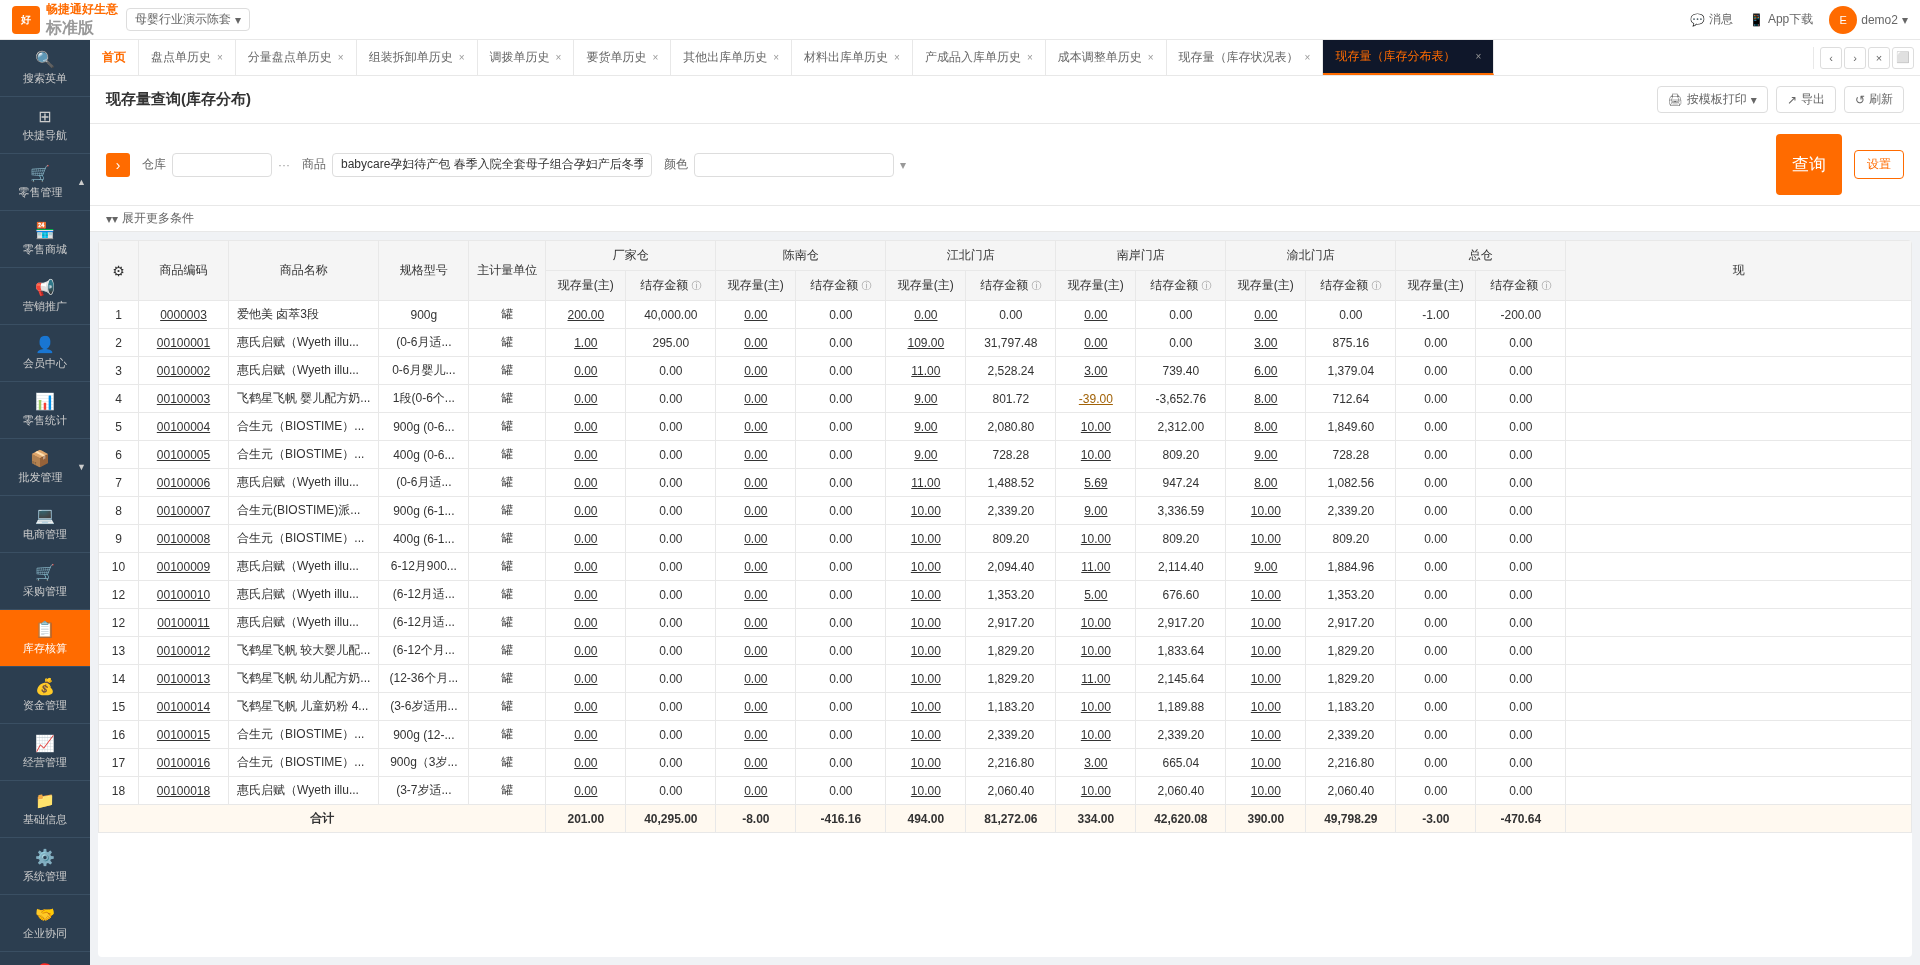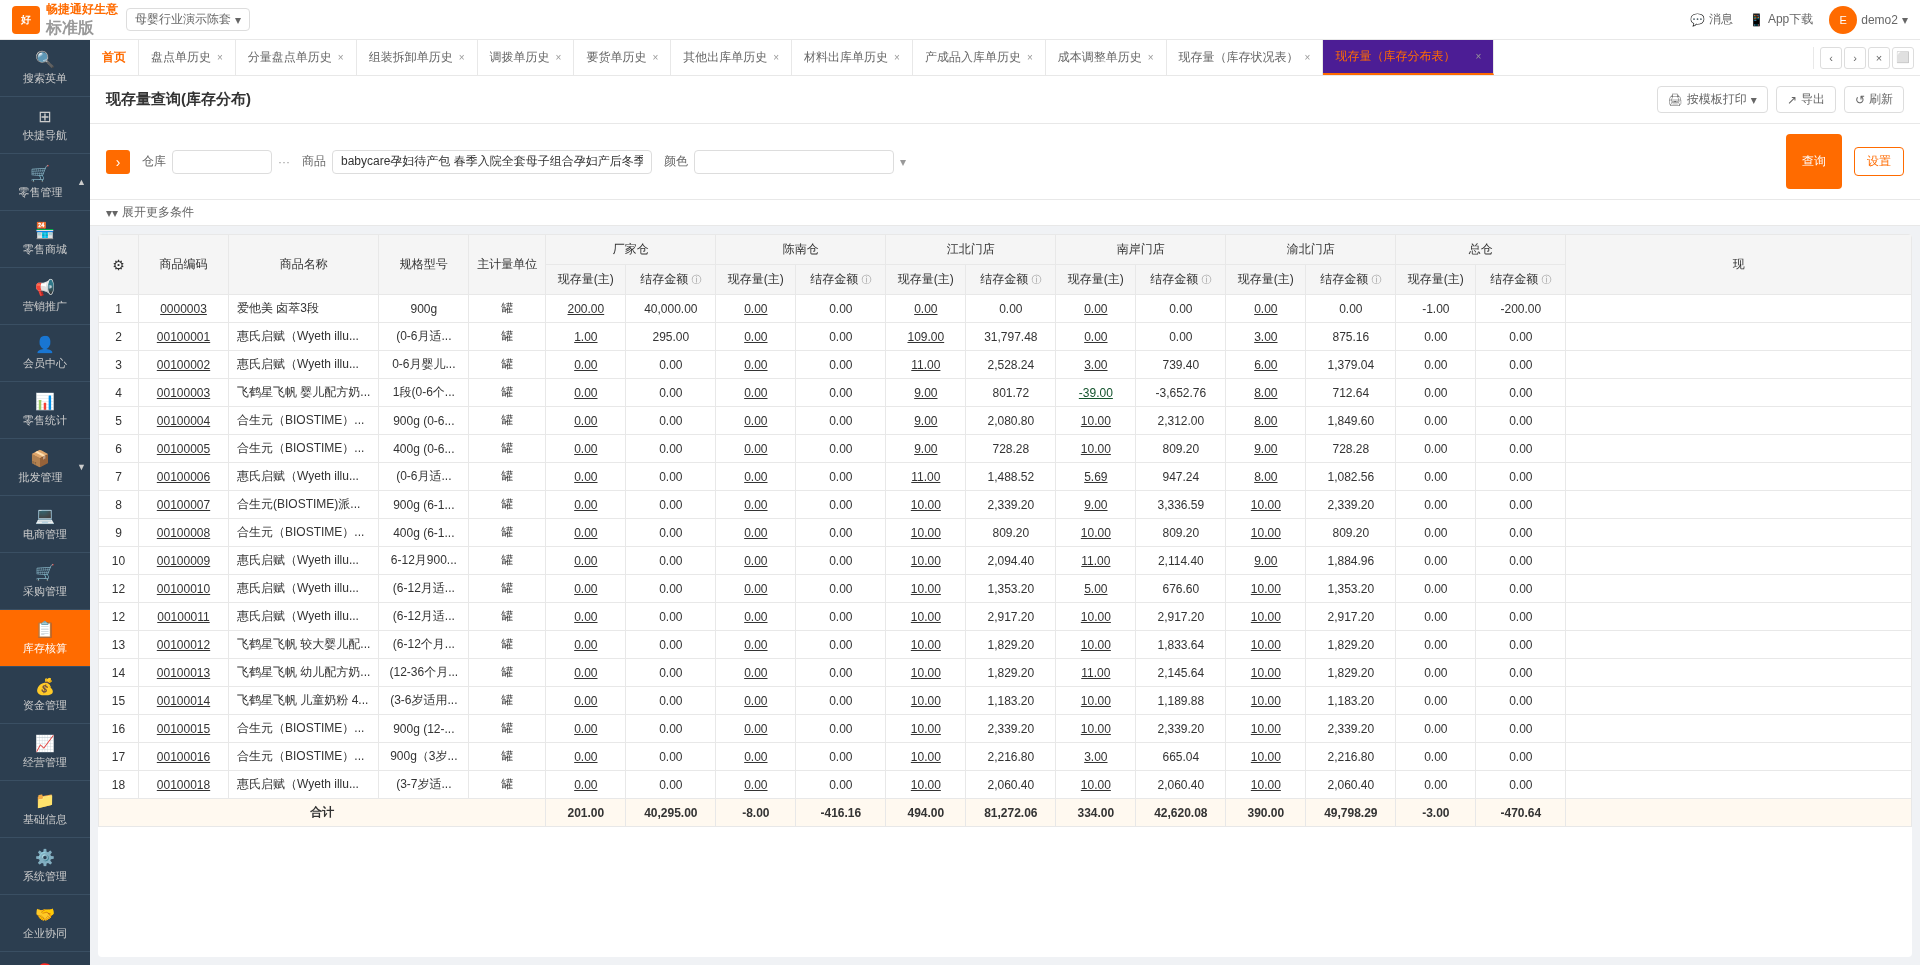--- a/index.html
+++ b/index.html
@@ -19,53 +19,53 @@
     .layout { display: flex; height: calc(100vh - 40px); }
     .sidebar { width: 90px; background: #2c3e50; display: flex; flex-direction: column; overflow-y: auto; flex-shrink: 0; }
     .sidebar-item { padding: 10px 4px; text-align: center; color: #ccc; cursor: pointer; font-size: 11px; border-bottom: 1px solid #3a4f63; }
     .sidebar-item.active { background: #ff6b00; color: #fff; }
     .sidebar-item .s-icon { font-size: 16px; margin-bottom: 2px; }
 
     
     .nav-tabs-wrapper { background: #fff; border-bottom: 1px solid #e8e8e8; display: flex; align-items: center; overflow: hidden; }
     .nav-tabs { display: flex; flex: 1; overflow-x: hidden; }
     .nav-tab { display: flex; align-items: center; gap: 4px; padding: 8px 12px; border-right: 1px solid #e8e8e8; font-size: 12px; color: #666; cursor: pointer; white-space: nowrap; flex-shrink: 0; }
-    .nav-tab.active { color: #ff6b00; background: #4c1d95; border-bottom: 2px solid #ff6b00; gap: 18px; }
+    .nav-tab.active { color: #ff6b00; background: #0f172a; border-bottom: 2px solid #ff6b00; gap: 18px; }
     .nav-tab.home { color: #ff6b00; font-weight: bold; }
     .nav-tab .close-x { color: #999; font-size: 10px; margin-left: 2px; }
     .nav-controls { display: flex; align-items: center; gap: 2px; padding: 0 6px; border-left: 1px solid #e8e8e8; }
     .nav-ctrl-btn { width: 22px; height: 22px; border: 1px solid #ddd; border-radius: 3px; display: flex; align-items: center; justify-content: center; cursor: pointer; color: #666; font-size: 11px; }
 
     
     .main-content { flex: 1; overflow: hidden; display: flex; flex-direction: column; }
     .page-header { background: #fff; padding: 10px 16px 0; border-bottom: 1px solid #e8e8e8; display: flex; align-items: center; justify-content: space-between; }
     .page-title { font-size: 15px; font-weight: bold; color: #333; padding-bottom: 10px; }
     .page-actions { display: flex; align-items: center; gap: 8px; padding-bottom: 10px; }
     .btn-action { display: flex; align-items: center; gap: 4px; padding: 4px 10px; border: 1px solid #ddd; border-radius: 4px; cursor: pointer; font-size: 12px; color: #666; background: #fff; }
 
     
     .search-area { background: #fff; padding: 10px 16px; border-bottom: 1px solid #e8e8e8; display: flex; align-items: center; gap: 12px; flex-wrap: wrap; }
     .search-field { display: flex; align-items: center; gap: 6px; }
     .search-label { color: #666; font-size: 12px; white-space: nowrap; }
     .search-input { border: 1px solid #ddd; border-radius: 4px; padding: 4px 8px; font-size: 12px; color: #333; min-width: 80px; }
     .search-input-long { min-width: 320px; color: #333; }
     .search-dots { color: #999; }
     .expand-btn { display: flex; align-items: center; gap: 4px; color: #666; cursor: pointer; font-size: 12px; border: none; background: transparent; }
-    .btn-query { background: #ff6b00; color: #fff; border: none; border-radius: 4px; padding: 19px 16px; cursor: pointer; font-size: 12px; }
+    .btn-query { background: #ff6b00; color: #fff; border: none; border-radius: 4px; padding: 19px 16px; cursor: pointer; font-size: 17px; }
     .btn-setting { background: #fff; color: #ff6b00; border: 1px solid #ff6b00; border-radius: 4px; padding: 5px 12px; cursor: pointer; font-size: 12px; }
     .orange-arrow { width: 24px; height: 24px; background: #ff6b00; border-radius: 3px; display: flex; align-items: center; justify-content: center; color: #fff; cursor: pointer; font-size: 14px; }
 
     
     .table-area { flex: 1; overflow: auto; padding: 0; background: #fff; margin: 8px; border-radius: 4px; }
     .data-table { width: 100%; border-collapse: collapse; font-size: 12px; }
     .data-table th { background: #f5f5f5; border: 1px solid #e8e8e8; padding: 6px 8px; text-align: center; font-weight: normal; color: #333; white-space: nowrap; position: sticky; top: 0; z-index: 10; }
     .data-table td { border: 1px solid #e8e8e8; padding: 5px 8px; text-align: center; color: #333; white-space: nowrap; }
     .data-table tr.total-row td { background: #fff9f0; font-weight: bold; }
     .underline { text-decoration: underline; cursor: pointer; }
-    .red { color: #14532d; }
+    .red { color: #a16207; }
     .th-group { background: #f5f5f5; border: 1px solid #e8e8e8; text-align: center; font-weight: bold; }
     .gear-icon { font-size: 14px; }
     .info-icon { font-size: 10px; color: #999; cursor: pointer; }
 
     .col-no { width: 40px; }
     .col-code { width: 90px; }
     .col-name { width: 130px; text-align: left; }
     .col-spec { width: 90px; }
     .col-unit { width: 70px; }
     .col-num { width: 80px; }

